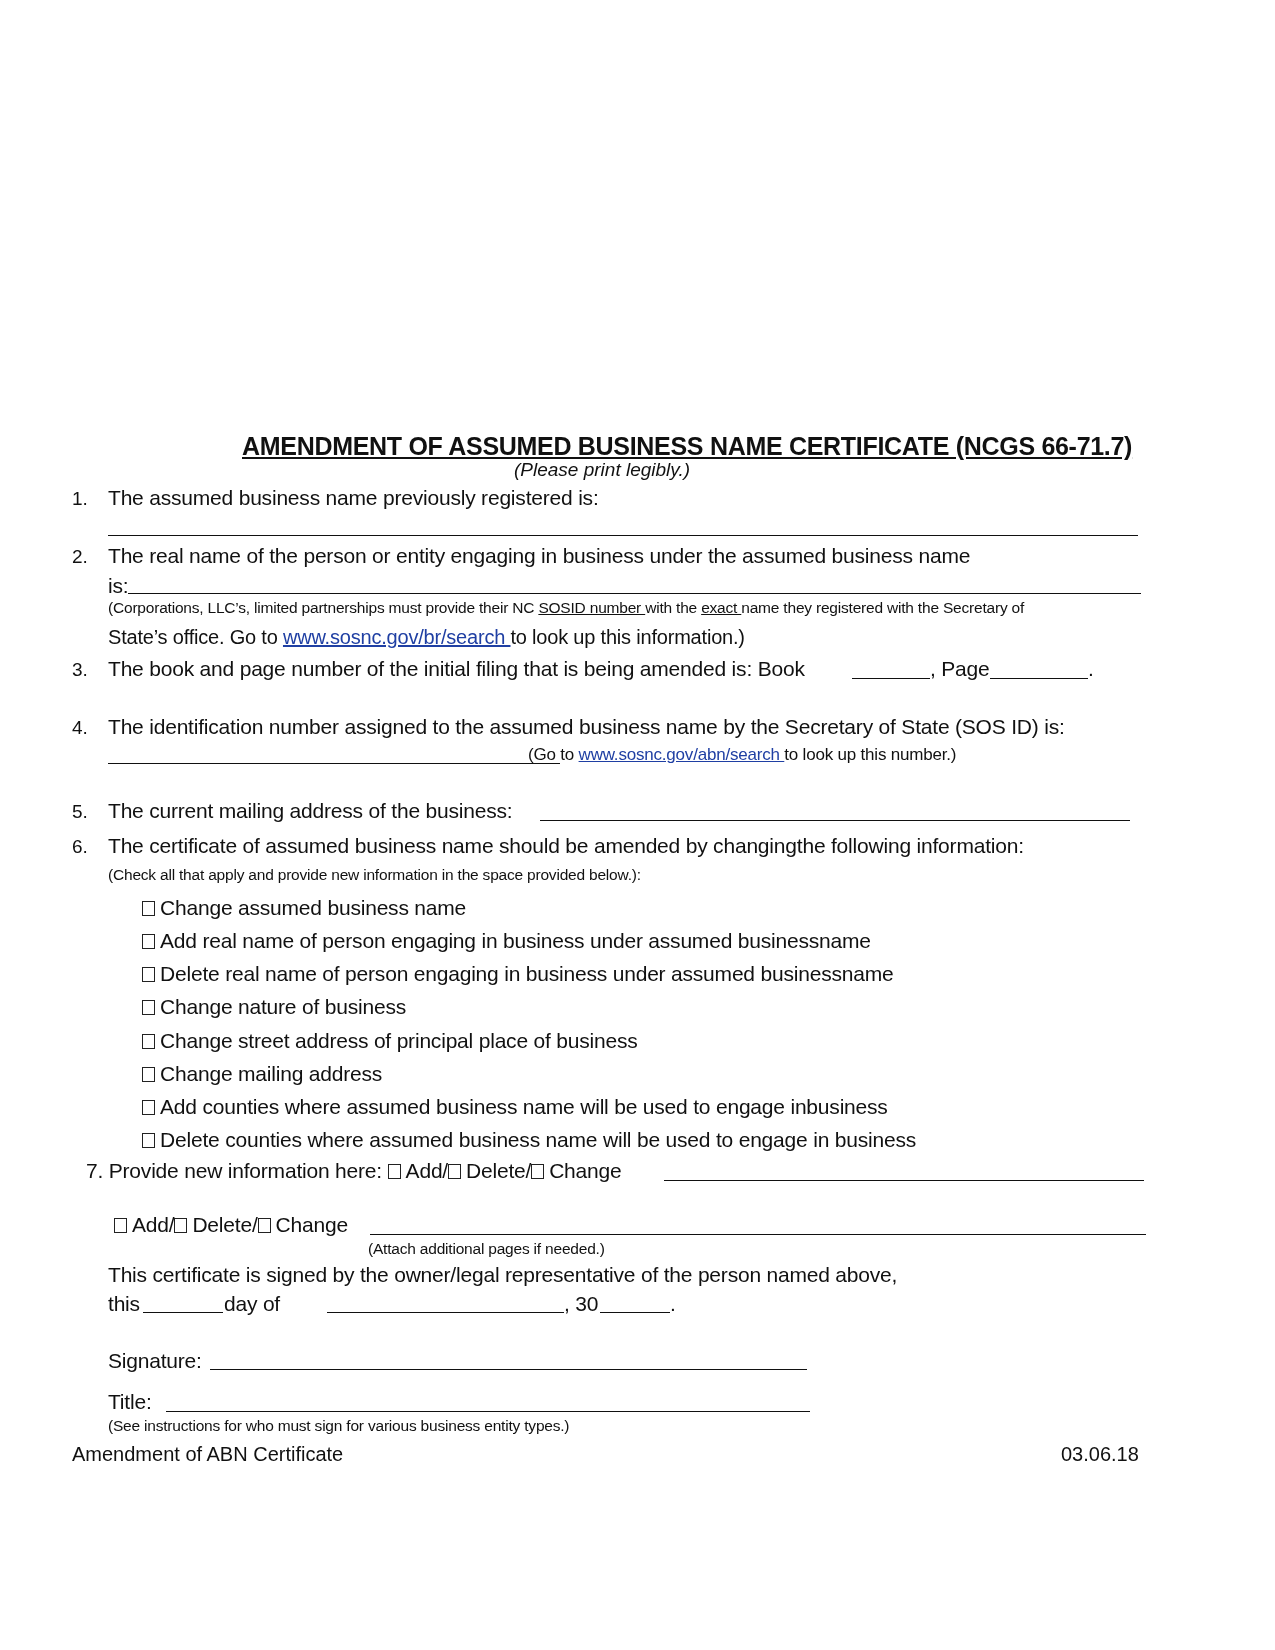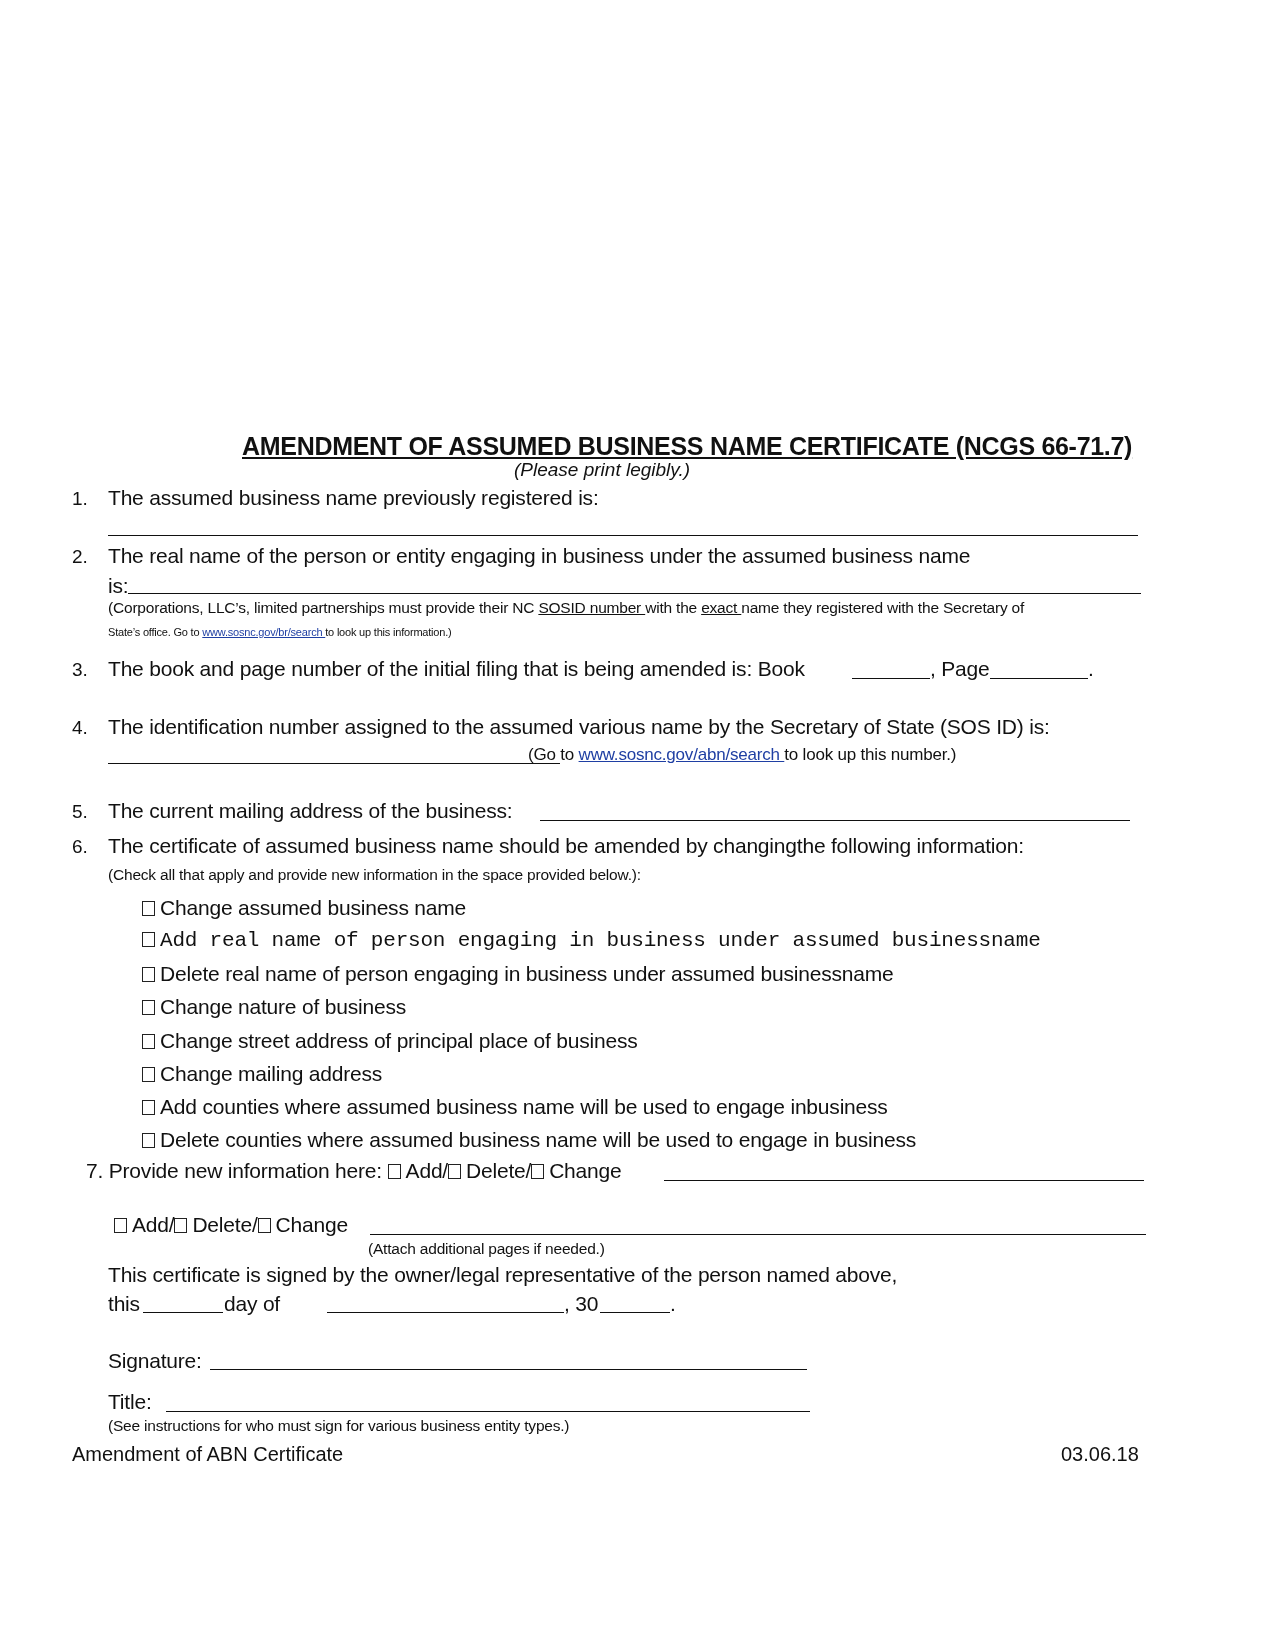--- a/index.html
+++ b/index.html
@@ -26,48 +26,48 @@
 <div class="abs t22" style="left:108px; top:486px;">The assumed business name previously registered is:</div>
 <div class="line" style="left:108px; top:535px; width:1030px;"></div>
 
 <div class="num" style="left:72px; top:546px;">2.</div>
 <div class="abs t22" style="left:108px; top:544px;">The real name of the person or entity engaging in business under the assumed business name</div>
 <div class="abs t22" style="left:108px; top:574px;">is:</div>
 <div class="line" style="left:128px; top:593px; width:1013px;"></div>
 <div class="abs t16" style="left:108px; top:599px;">
   <span>(Corporations, LLC’s, limited partnerships must provide their NC </span><span class="ul">SOSID number </span><span>with the </span><span class="ul">exact </span><span>name they registered with the Secretary of</span>
 </div>
-<div class="abs" style="left:108px; top:626px; font-size:11px; letter-spacing:-0.2px;">
+<div class="abs" style="left:108px; top:626px; font-size:20px; letter-spacing:-0.2px;">
   <span>State’s office. Go to </span><span class="link">www.sosnc.gov/br/search </span><span>to look up this information.)</span>
 </div>
 
 <div class="num" style="left:72px; top:659px;">3.</div>
 <div class="abs t22" style="left:108px; top:657px;">The book and page number of the initial filing that is being amended is:  Book</div>
 <div class="line" style="left:852px; top:678px; width:78px;"></div>
 <div class="abs t22" style="left:930px; top:657px;">, Page</div>
 <div class="line" style="left:990px; top:678px; width:98px;"></div>
 <div class="abs t22" style="left:1088px; top:657px;">.</div>
 
 <div class="num" style="left:72px; top:717px;">4.</div>
-<div class="abs t22" style="left:108px; top:715px;">The identification number assigned to the assumed various name by the Secretary of State (SOS ID) is:</div>
+<div class="abs t22" style="left:108px; top:715px;">The identification number assigned to the assumed business name by the Secretary of State (SOS ID) is:</div>
 <div class="line" style="left:108px; top:763px; width:452px;"></div>
 <div class="abs" style="left:528px; top:745px; font-size:17px; letter-spacing:-0.2px;">
   <span>(Go to </span><span class="link">www.sosnc.gov/abn/search </span><span>to look up this number.)</span>
 </div>
 
 <div class="num" style="left:72px; top:801px;">5.</div>
 <div class="abs t22" style="left:108px; top:799px;">The current mailing address of the business:</div>
 <div class="line" style="left:540px; top:820px; width:590px;"></div>
 
 <div class="num" style="left:72px; top:836px;">6.</div>
 <div class="abs t22" style="left:108px; top:834px;">The certificate of assumed business name should be amended by changingthe following information:</div>
 <div class="abs t16" style="left:108px; top:866px;">(Check all that apply and provide new information in the space provided below.):</div>
 
 <div class="abs t22" style="left:142px; top:896px;"><span class="box"></span><span>Change assumed business name</span></div>
-<div class="abs t22" style="left:142px; top:929px;font-family:Liberation Mono, monospace;"><span class="box"></span><span>Add real name of person engaging in business under assumed businessname</span></div>
+<div class="abs t22" style="left:142px; top:929px;"><span class="box"></span><span>Add real name of person engaging in business under assumed businessname</span></div>
 <div class="abs t22" style="left:142px; top:962px;"><span class="box"></span><span>Delete real name of person engaging in business under assumed businessname</span></div>
 <div class="abs t22" style="left:142px; top:995px;"><span class="box"></span><span>Change nature of business</span></div>
 <div class="abs t22" style="left:142px; top:1029px;"><span class="box"></span><span>Change street address of principal place of business</span></div>
 <div class="abs t22" style="left:142px; top:1062px;text-align:right;"><span class="box"></span><span>Change mailing address</span></div>
 <div class="abs t22" style="left:142px; top:1095px;"><span class="box"></span><span>Add counties where assumed business name will be used to engage inbusiness</span></div>
 <div class="abs t22" style="left:142px; top:1128px;"><span class="box"></span><span>Delete counties where assumed business name will be used to engage in business</span></div>
 
 <div class="abs t22" style="left:86px; top:1159px;">
   <span>7.</span>
   <span>Provide new information here:</span>

